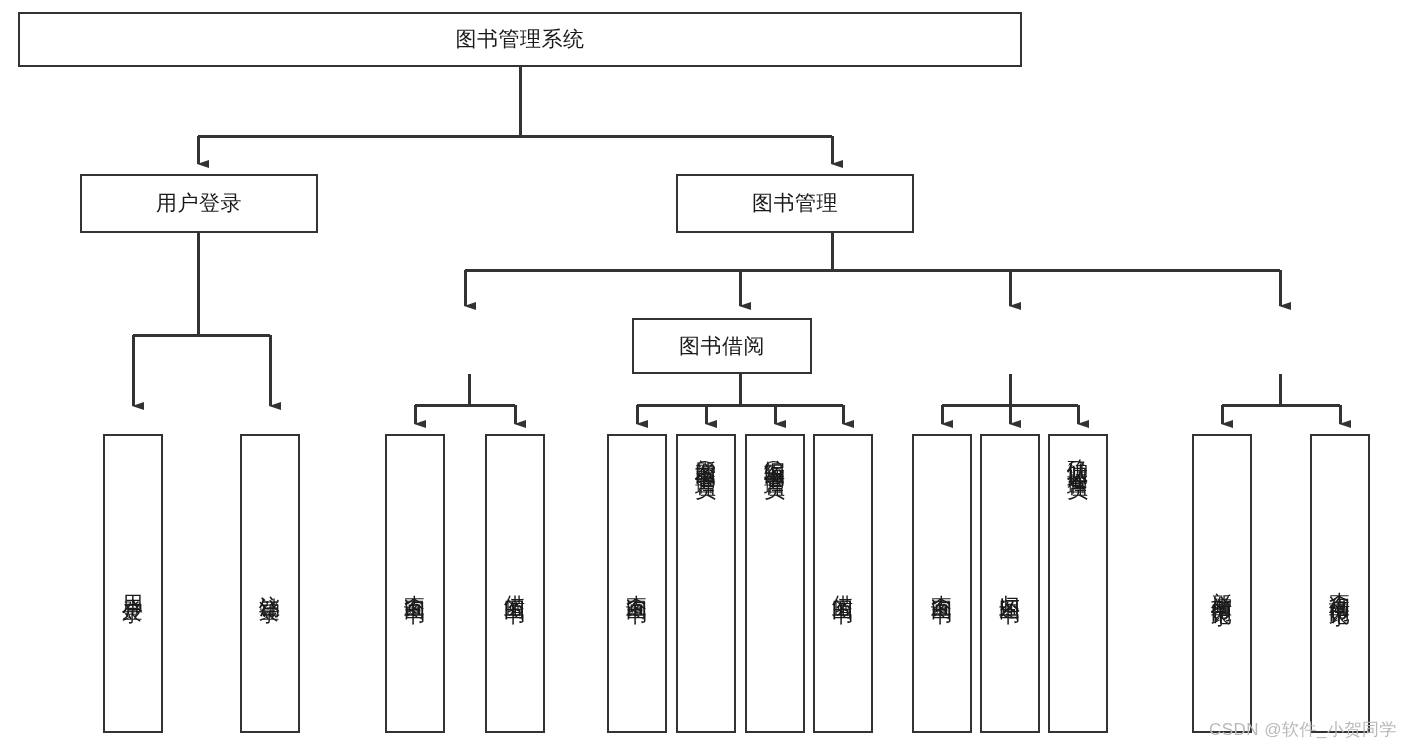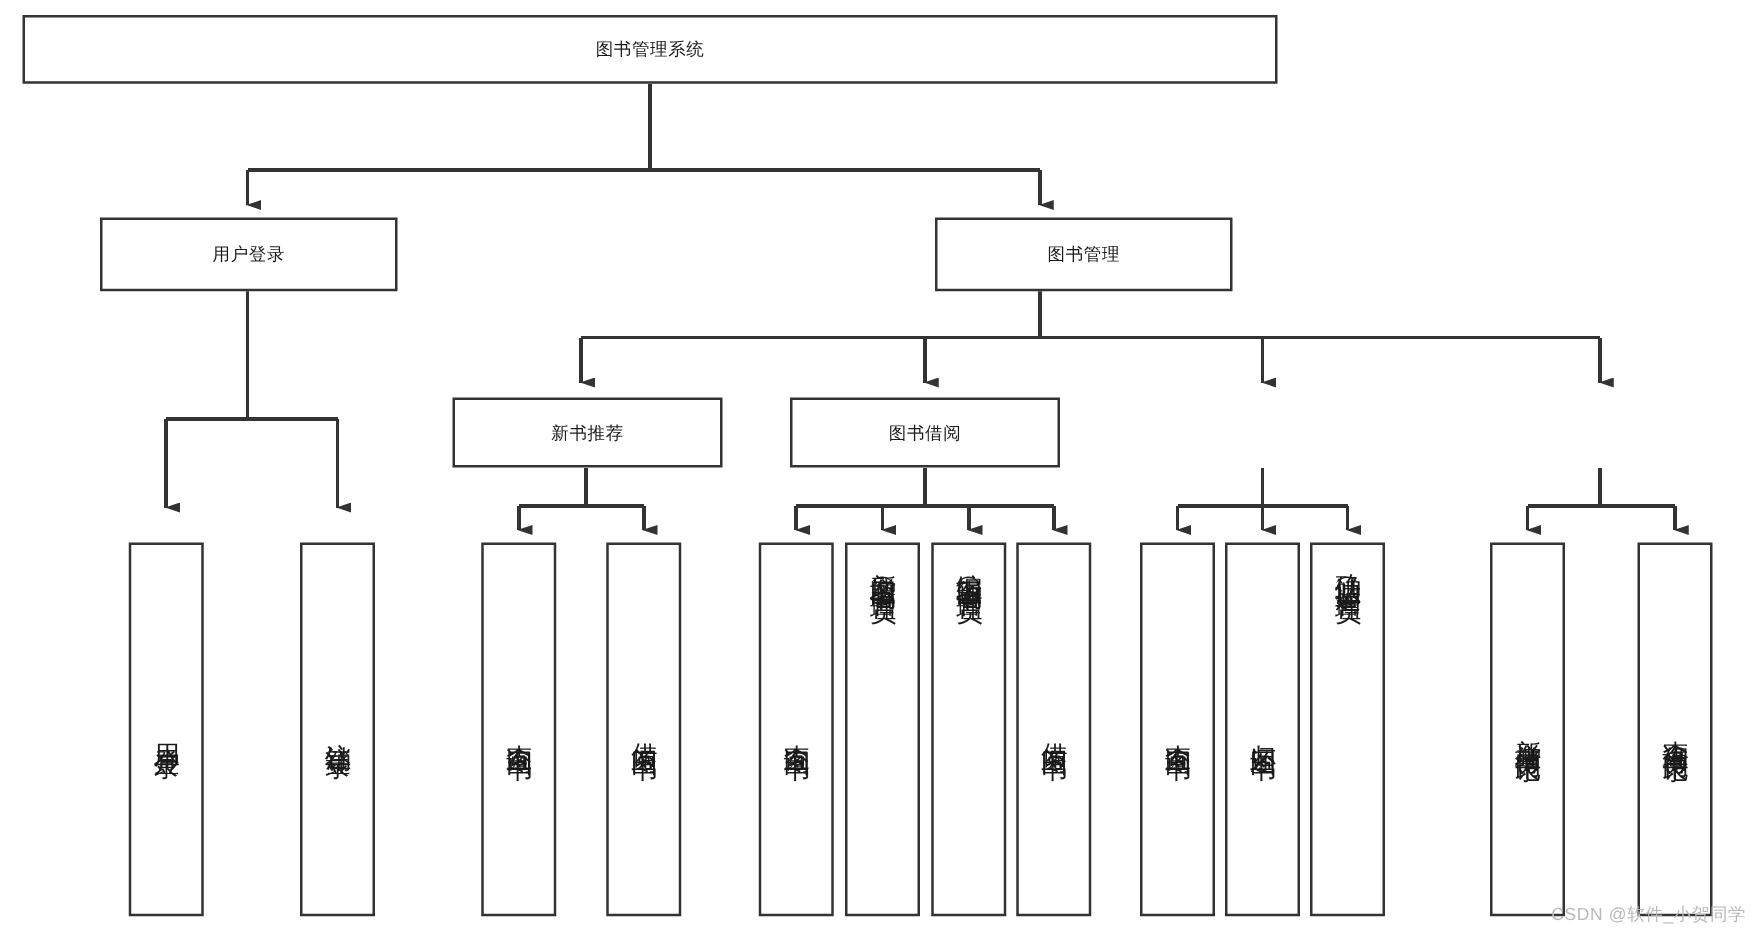--- a/index.html
+++ b/index.html
@@ -35,21 +35,21 @@
     justify-content: center;
     color: #1a1a1a;
   }
   .node-label {
     display: block;
     text-align: center;
     line-height: 1.18;
     letter-spacing: 0.5px;
   }
   .node.horiz .node-label {
-    font-size: 14px;
+    font-size: 21px;
     white-space: nowrap;
   }
   .node.vert {
     align-items: flex-start;
     justify-content: center;
     padding-top: 6px;
   }
   .node.vert .node-label {
     writing-mode: vertical-rl;
     text-orientation: upright;
@@ -58,21 +58,21 @@
     line-height: 1;
   }
   .node.vert.centered {
     align-items: center;
     padding-top: 0;
   }
   #watermark {
     position: absolute;
     right: 8px;
     bottom: 6px;
-    font-size: 14px;
+    font-size: 17px;
     color: #b9b9b9;
     letter-spacing: 0.5px;
     white-space: nowrap;
     user-select: none;
     text-align: right;
   }
 </style>
 </head>
 <body>
 
@@ -130,29 +130,26 @@
   </svg>
 
   <div class="node horiz" style="left:18px; top:12px; width:1004px; height:55px;">
     <span class="node-label">图书管理系统</span>
   </div>
 
   <div class="node horiz" style="left:80px; top:174px; width:238px; height:59px;">
     <span class="node-label">用户登录</span>
   </div>
 
-  <div class="node horiz" style="left:748px; top:174px; width:238px; height:59px;">
+  <div class="node horiz" style="left:676px; top:174px; width:238px; height:59px;">
     <span class="node-label">图书管理</span>
   </div>
 
-  <div class="node horiz" style="left:362px; top:318px; width:216px; height:56px;">
-    <span class="node-label">新书推荐</span>
-  </div>
-
-  <div class="node horiz" style="left:632px; top:318px; width:216px; height:56px;">
+
+  <div class="node horiz" style="left:632px; top:318px; width:180px; height:56px;">
     <span class="node-label">图书借阅</span>
   </div>
 
 
 
   <div class="node vert centered" style="left:103px; top:434px; width:60px; height:299px;">
     <span class="node-label">用户登录</span>
   </div>
 
   <div class="node vert centered" style="left:240px; top:434px; width:60px; height:299px;">

